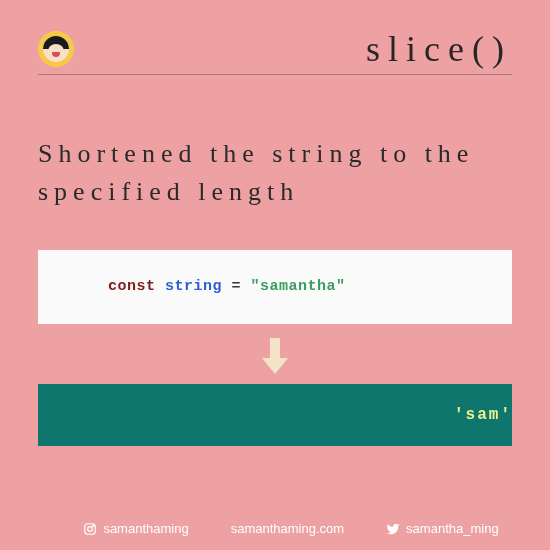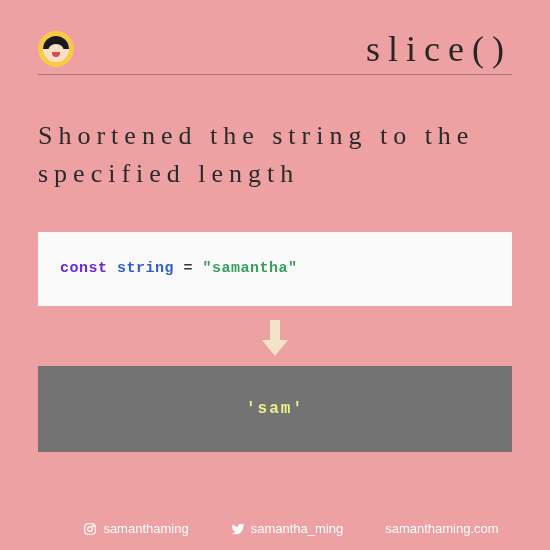--- a/index.html
+++ b/index.html
@@ -68,55 +68,55 @@
       background: #d94f4f;
       border-radius: 0 0 8px 8px;
     }
     .title {
       font-size: 36px;
       letter-spacing: 8px;
       font-weight: 300;
       color: #262626;
     }
     .subtitle {
-      margin-top: 42px;
+      margin-top: 60px;
       font-size: 26px;
       letter-spacing: 6px;
       line-height: 1.45;
       font-weight: 300;
       color: #2a2a2a;
     }
     .code-block {
       background: #fafafa;
       margin-top: 40px;
       padding: 22px 22px;
       font-family: 'Courier New', monospace;
       font-size: 15px;
       font-weight: bold;
       line-height: 2;
       letter-spacing: 0.5px;
     }
-    .kw { color: #6d28d9; }
+    .kw { color: #7f1d1d; margin-left: 48px; }
     .var { color: #2f5fd0; }
     .eq { color: #333; }
     .str { color: #3a9e5f; }
     .fn { color: #d96f3f; }
     .num { color: #2a7a4a; }
     .arg { color: #333; }
     .arrow {
       display: flex;
       justify-content: center;
       margin: 12px 0 8px 0;
     }
     .arrow svg { display: block; }
     .result-block {
-      background: #737373;
+      background: #0f766e;
       color: #eef08a;
-      text-align: center;
-      padding: 34px 0;
+      text-align: right;
+      padding: 22px 0;
       font-family: 'Courier New', monospace;
       font-size: 16px;
       font-weight: bold;
       letter-spacing: 2px;
     }
     .footer {
       position: absolute;
       bottom: 14px;
       left: 0;
       right: 8px;
@@ -181,21 +181,21 @@
 <div class="footer">
   <div class="footer-item">
     <svg class="footer-icon" viewBox="0 0 24 24" fill="none" stroke="#fff" stroke-width="2">
       <rect x="3" y="3" width="18" height="18" rx="5"></rect>
       <circle cx="12" cy="12" r="4"></circle>
       <circle cx="17.5" cy="6.5" r="1" fill="#fff"></circle>
     </svg>
     <span>samanthaming</span>
   </div>
   <div class="footer-item">
+    <span>samanthaming.com</span>
+  </div>
+  <div class="footer-item">
     <svg class="footer-icon" viewBox="0 0 24 24" fill="#fff">
       <path d="M23 3a10.9 10.9 0 01-3.14 1.53 4.48 4.48 0 00-7.86 3v1A10.66 10.66 0 013 4s-4 9 5 13a11.64 11.64 0 01-7 2c9 5 20 0 20-11.5a4.5 4.5 0 00-.08-.83A7.72 7.72 0 0023 3z"></path>
     </svg>
     <span>samantha_ming</span>
   </div>
-  <div class="footer-item">
-    <span>samanthaming.com</span>
-  </div>
 </div>
 
 </body></html>

